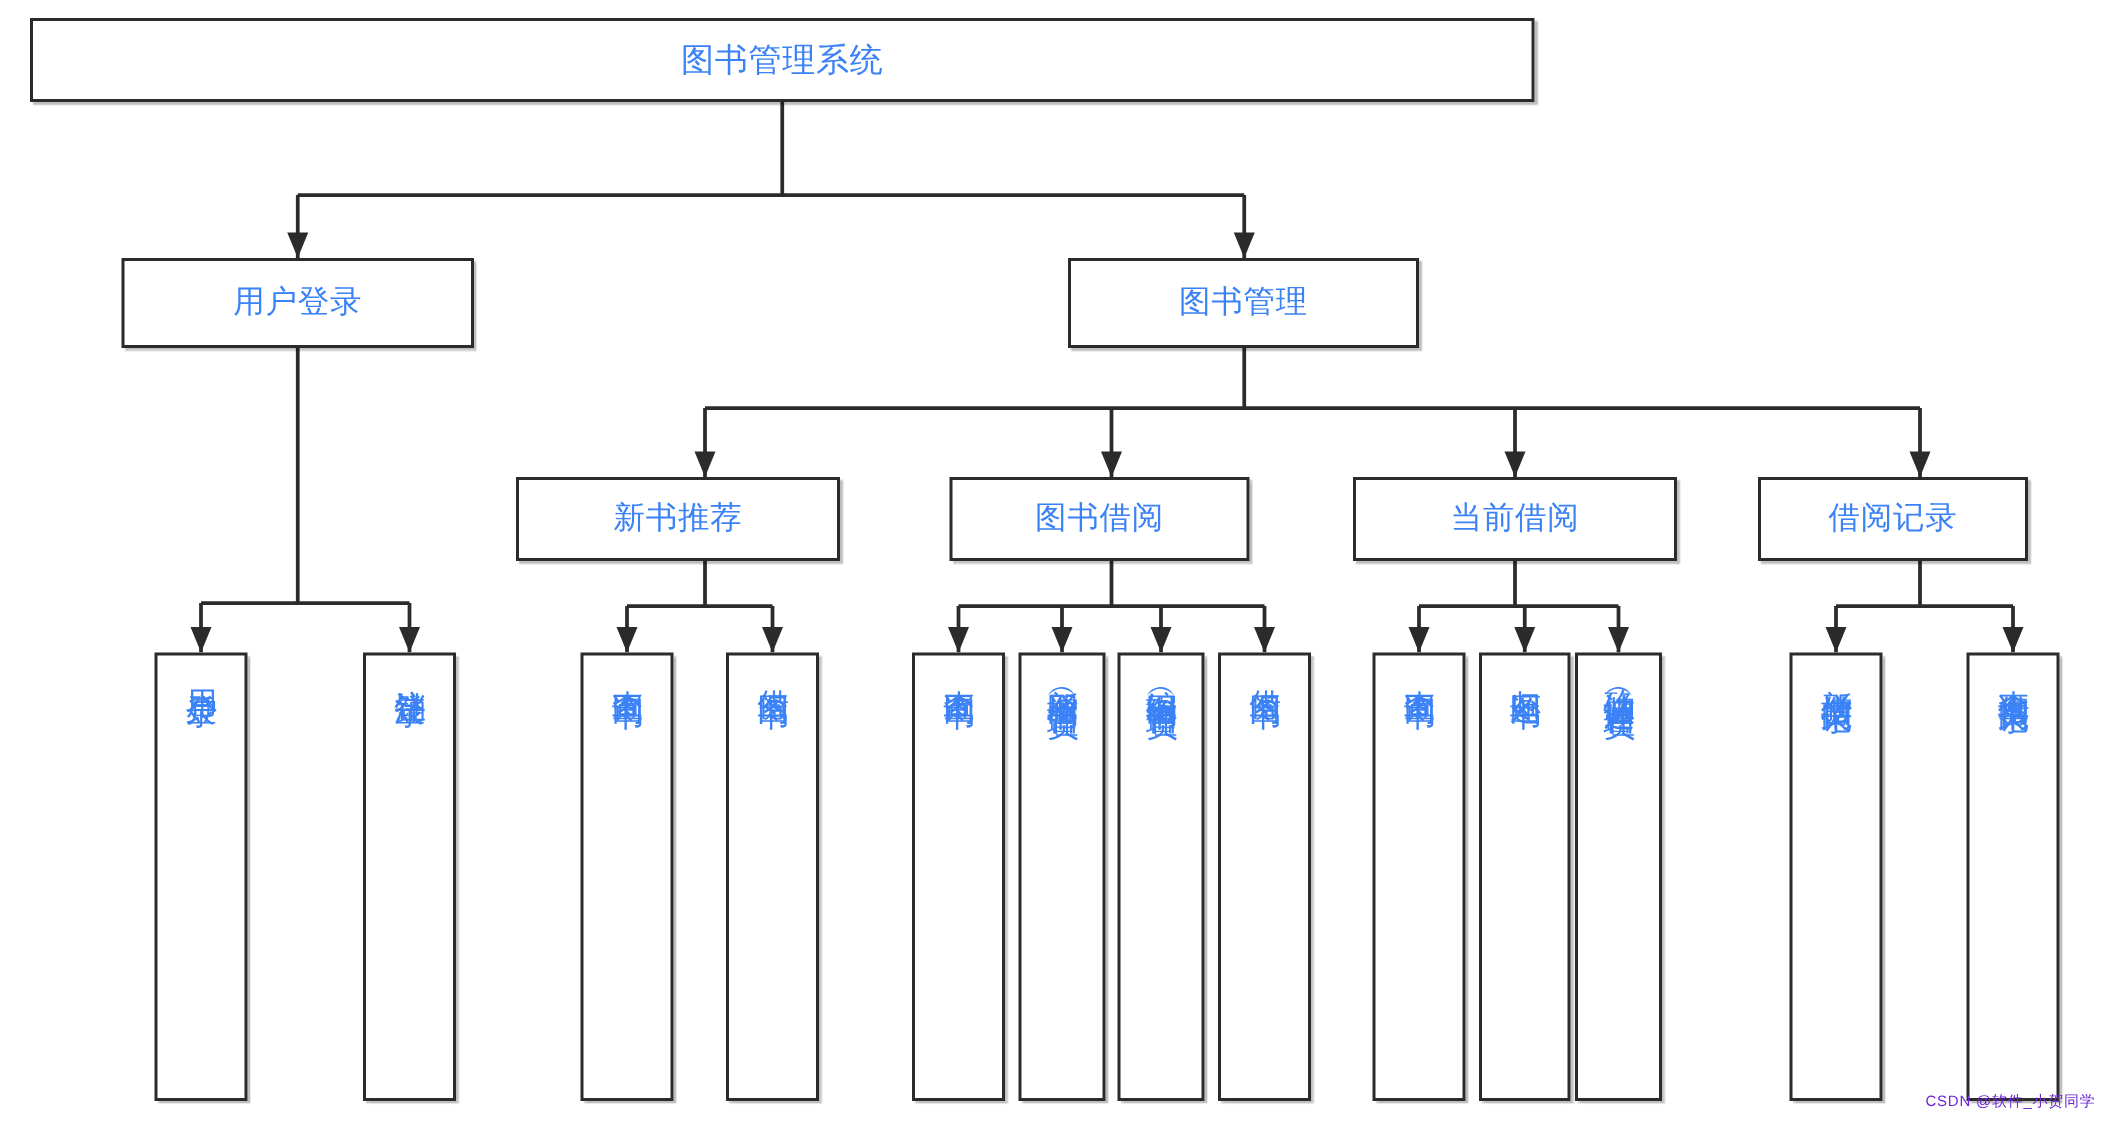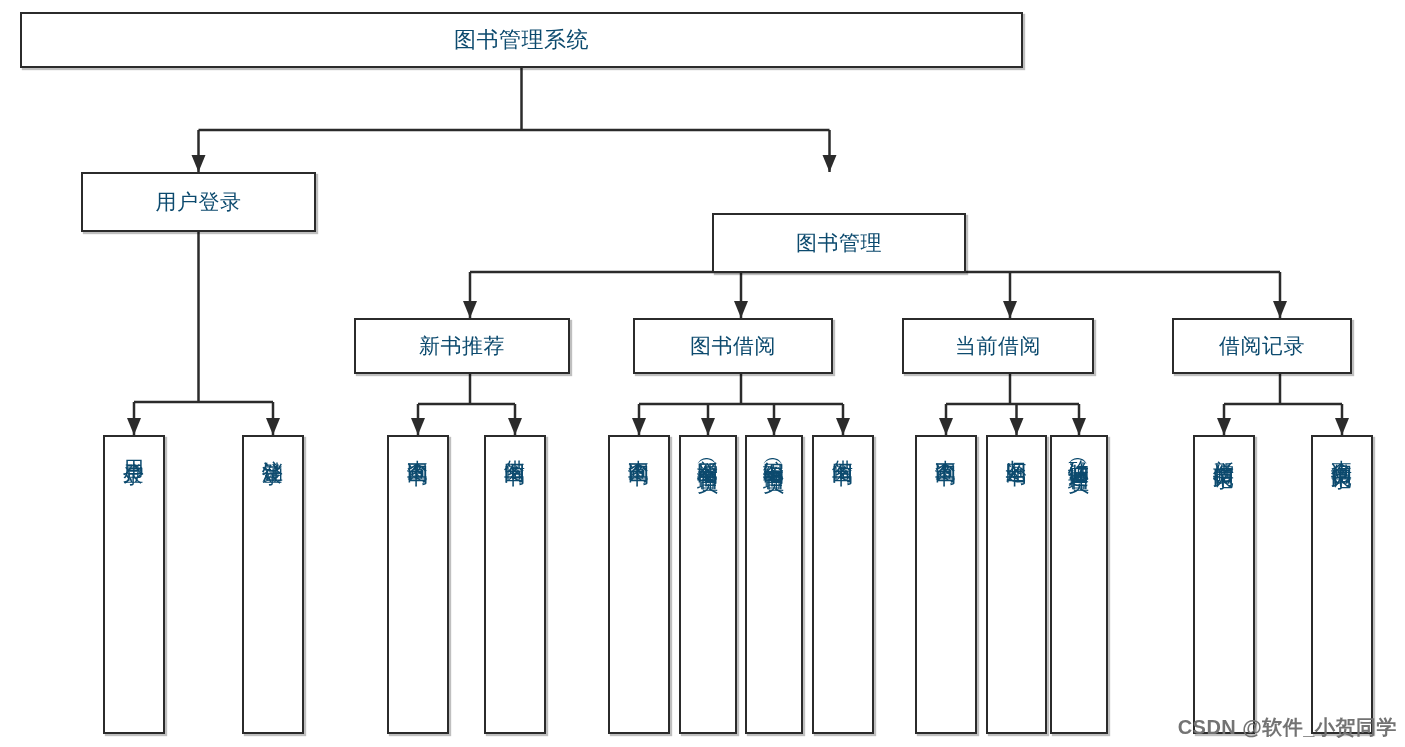--- a/index.html
+++ b/index.html
@@ -24,21 +24,21 @@
     box-sizing: border-box;
     background: #ffffff;
     border: 2px solid #2b2b2b;
     box-shadow: 2px 2px 1px rgba(0,0,0,0.25);
     display: flex;
     align-items: center;
     justify-content: center;
     overflow: hidden;
   }
   .node-label {
-    color: #0c4a6e;
+    color: #3b82f6;
     text-align: center;
     line-height: 1.05;
     white-space: pre;
   }
   .node.horizontal .node-label {
     font-size: 21px;
     letter-spacing: 0.5px;
   }
   .node.vertical {
     align-items: flex-start;
@@ -68,25 +68,24 @@
     stroke-width: 2.5;
     fill: none;
   }
   .arrow-head {
     fill: #2b2b2b;
   }
   #watermark {
     position: absolute;
     right: 8px;
     bottom: 6px;
-    font-size: 20px;
-    color: #737373;
+    font-size: 10px;
+    color: #6d28d9;
     letter-spacing: 0.5px;
     user-select: none;
-    font-weight: bold;
   }
 </style>
 </head>
 <body>
 
 <div id="diagram-root">
   <svg class="connectors" id="connector-layer" viewBox="0 0 1405 747">
       <line x1="521.5" y1="68" x2="521.5" y2="130" class="conn"></line>
       <line x1="198.5" y1="130" x2="829.5" y2="130" class="conn"></line>
       <line x1="198.5" y1="130" x2="198.5" y2="172" class="conn"></line>
@@ -140,30 +139,30 @@
       <line x1="1342" y1="404" x2="1342" y2="435" class="conn"></line>
       <polygon points="1335,418 1349,418 1342,435" class="arrow-head"></polygon>
     </svg>
   <div id="node-layer">
       <div class="node horizontal root" style="left: 20px; top: 12px; width: 1003px; height: 56px;">
         <span class="node-label">图书管理系统</span>
       </div>
       <div class="node horizontal" style="left: 81px; top: 172px; width: 235px; height: 60px;">
         <span class="node-label">用户登录</span>
       </div>
-      <div class="node horizontal" style="left: 712px; top: 172px; width: 254px; height: 60px; margin-top: 41px;">
+      <div class="node horizontal" style="left: 712px; top: 172px; width: 234px; height: 60px;">
         <span class="node-label">图书管理</span>
       </div>
-      <div class="node horizontal" style="left: 354px; top: 318px; width: 216px; height: 56px;">
+      <div class="node horizontal" style="left: 344px; top: 318px; width: 216px; height: 56px;">
         <span class="node-label">新书推荐</span>
       </div>
       <div class="node horizontal" style="left: 633px; top: 318px; width: 200px; height: 56px;">
         <span class="node-label">图书借阅</span>
       </div>
-      <div class="node horizontal" style="left: 902px; top: 318px; width: 192px; height: 56px;">
+      <div class="node horizontal" style="left: 902px; top: 318px; width: 216px; height: 56px;">
         <span class="node-label">当前借阅</span>
       </div>
       <div class="node horizontal" style="left: 1172px; top: 318px; width: 180px; height: 56px;">
         <span class="node-label">借阅记录</span>
       </div>
       <div class="node vertical" style="left: 103px; top: 435px; width: 62px; height: 299px;">
         <span class="node-label">用户登录</span>
       </div>
       <div class="node vertical" style="left: 242px; top: 435px; width: 62px; height: 299px;">
         <span class="node-label">注销登录</span>

